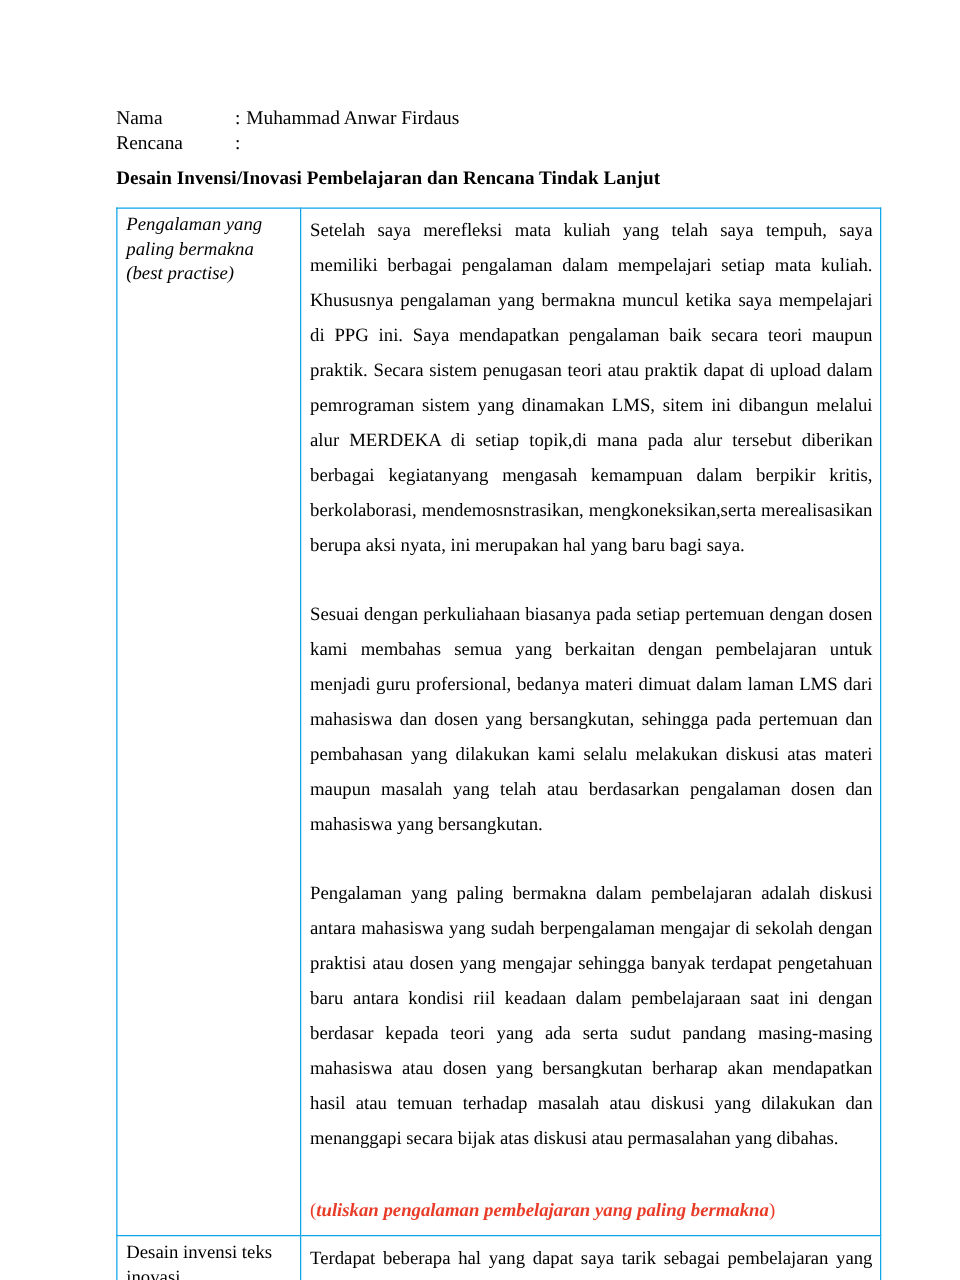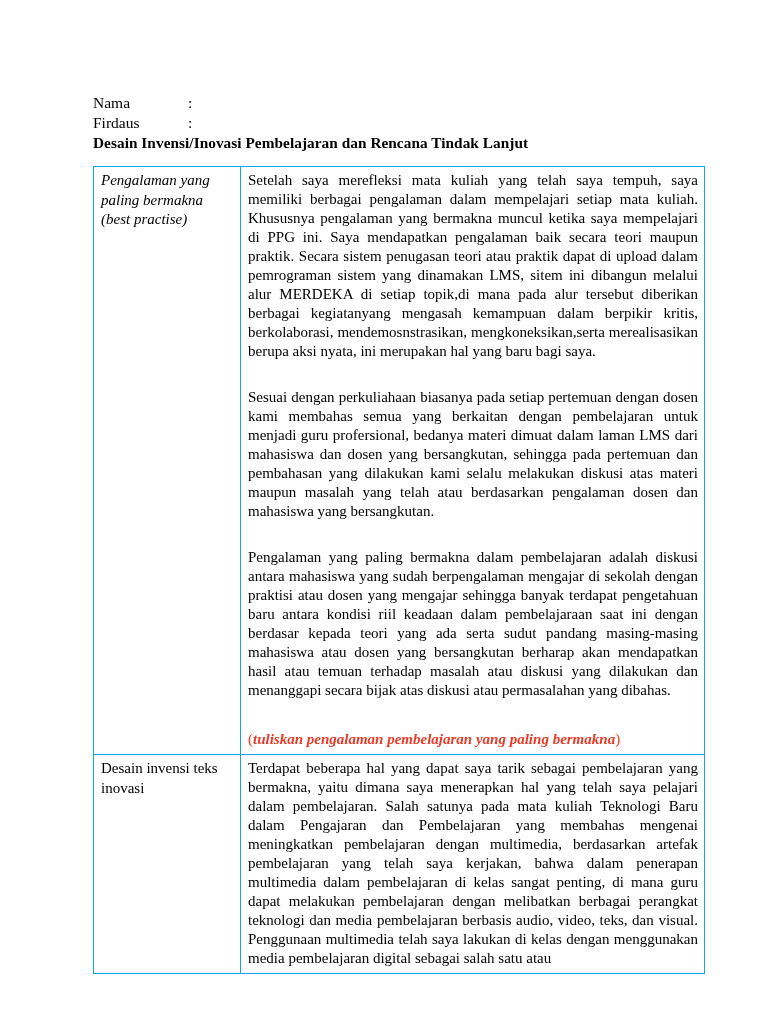--- a/index.html
+++ b/index.html
@@ -17,21 +17,21 @@
   .page {
     position: relative;
     width: 768px;
     height: 1024px;
     background: #ffffff;
     box-sizing: border-box;
   }
   .header-block {
     position: absolute;
     left: 93px;
-    top: 93px;
+    top: 85px;
     width: 560px;
   }
   .header-row {
     display: flex;
     font-size: 15.5px;
     line-height: 20px;
     white-space: nowrap;
   }
   .header-label {
     width: 95px;
@@ -78,21 +78,21 @@
     font-size: 15px;
     line-height: 19.5px;
   }
   .label-plain {
     font-size: 15px;
     line-height: 19.5px;
   }
   .body-cell p {
     margin: 0;
     font-size: 15px;
-    line-height: 19px;
+    line-height: 28px;
     text-align: justify;
     text-justify: inter-word;
   }
   .body-cell p + p {
     margin-top: 27px;
   }
   .body-cell p.nojust {
     text-align: left;
   }
   .red-note {
@@ -116,23 +116,24 @@
 </style>
 </head>
 <body>
 
 <div class="page">
 
   <div class="header-block">
     <div class="header-row">
       <span class="header-label">Nama</span>
       <span class="header-sep">:</span>
+      <span class="header-value">Muhammad Anwar Firdaus</span>
     </div>
     <div class="header-row">
-      <span class="header-label">Firdaus</span>
+      <span class="header-label">Rencana</span>
       <span class="header-sep">:</span>
     </div>
   </div>
 
   <div class="doc-title">Desain Invensi/Inovasi Pembelajaran dan Rencana Tindak Lanjut</div>
 
   <table class="tbl">
     <tbody>
       <tr>
         <td class="col-label">

